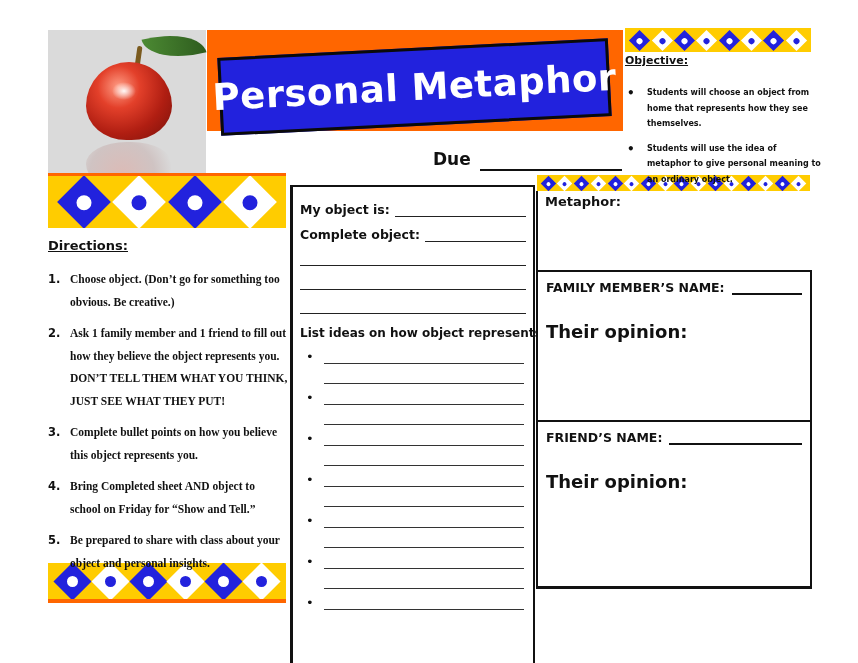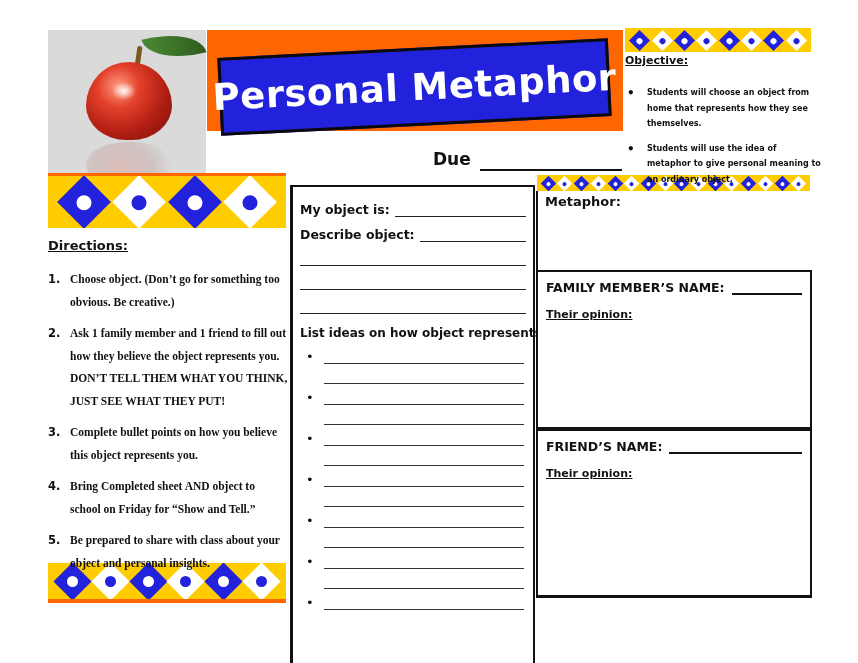--- a/index.html
+++ b/index.html
@@ -71,24 +71,24 @@
   .ruled{display:flex; flex-direction:column;}
   .rrow{display:flex; align-items:flex-end; height:20.5px;}
   .rbullet{flex:none; width:24px; font-size:13px; line-height:14px; padding-left:6px;}
   .rline{flex:1; border-bottom:1.5px solid #333; height:14px; margin-right:2px;}
 
   
   .metaphor-area{position:absolute; left:536px; top:191px; width:276px; height:99px; border-left:2px solid var(--ink); padding:3px 0 0 7px;}
   .metaphor-label{font-size:13px; font-weight:700;}
   .opinion-box{position:absolute; left:536px; width:276px; background:#fff; border:2px solid var(--ink); padding:7px 8px 0 8px;}
   .family-box{top:270px; height:159px;}
-  .friend-box{top:429px; height:169px; border-bottom-width:3px;}
+  .friend-box{top:420px; height:169px; border-bottom-width:3px;}
   .name-row{display:flex; align-items:flex-end; font-size:12.5px; font-weight:700; white-space:nowrap;gap:7px;}
   .name-row .blank{flex:1; border-bottom:2px solid var(--ink); height:16px;}
-  .opinion-label{margin-top:13px; font-size:11px; font-weight:700;text-decoration:underline;}
+  .opinion-label{margin-top:26px; font-size:18px; font-weight:700;}
 </style>
 </head>
 <body>
 
 <div class="page">
 
   <div class="apple-box">
     <div class="apple-leaf"></div>
     <div class="apple-stem"></div>
     <div class="apple-body"></div>
@@ -245,21 +245,21 @@
       <span class="dir-text">Be prepared to share with class about your object and personal insights.</span>
     </div>
   </div>
 
   <div class="middle-box">
     <div class="labelline">
       <span>My object is:</span>
       <span class="blank"></span>
     </div>
     <div class="labelline">
-      <span>Describe object:</span>
+      <span>Complete object:</span>
       <span class="blank"></span>
     </div>
     <div class="plainline"></div>
     <div class="plainline"></div>
     <div class="plainline"></div>
     <div class="list-label">List ideas on how object represents you:</div>
     <div class="ruled">
         <div class="rrow">
           <span class="rbullet">•</span>
           <span class="rline"></span>

